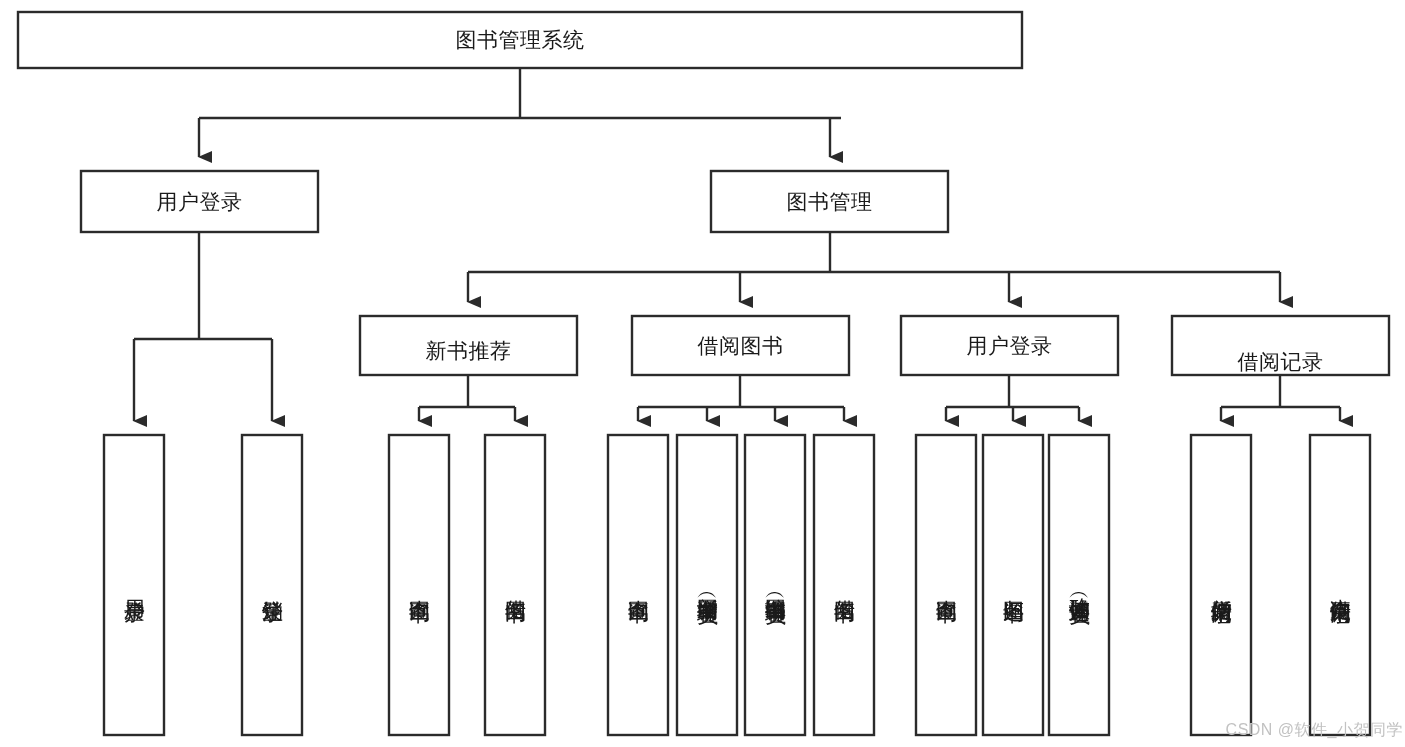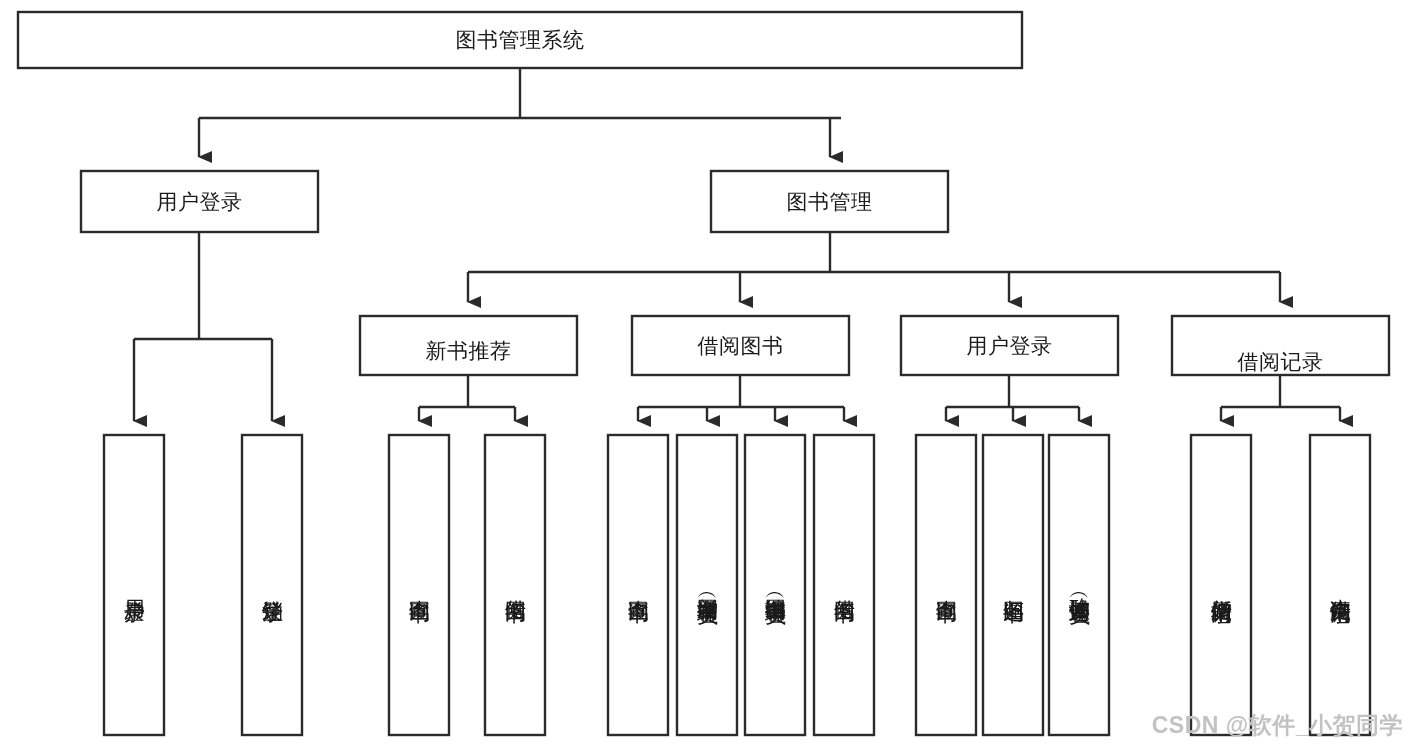--- a/index.html
+++ b/index.html
@@ -65,25 +65,24 @@
     text-orientation: upright;
     white-space: nowrap;
     pointer-events: none;
     letter-spacing: 1px;
   }
   .watermark {
     position: absolute;
     right: 10px;
     bottom: 6px;
     color: #c2c2c2;
-    font-size: 23px;
+    font-size: 16px;
     letter-spacing: 0.5px;
     white-space: nowrap;
     user-select: none;
-    font-weight: bold;
   }
 </style>
 </head>
 <body>
 
 <div id="diagram-root">
 
   <svg class="diagram-canvas" viewBox="0 0 1405 747">
     <defs>
       <marker id="arrow" viewBox="0 0 12 14" refX="6" refY="13" markerWidth="12" markerHeight="14" orient="auto" markerUnits="userSpaceOnUse">

